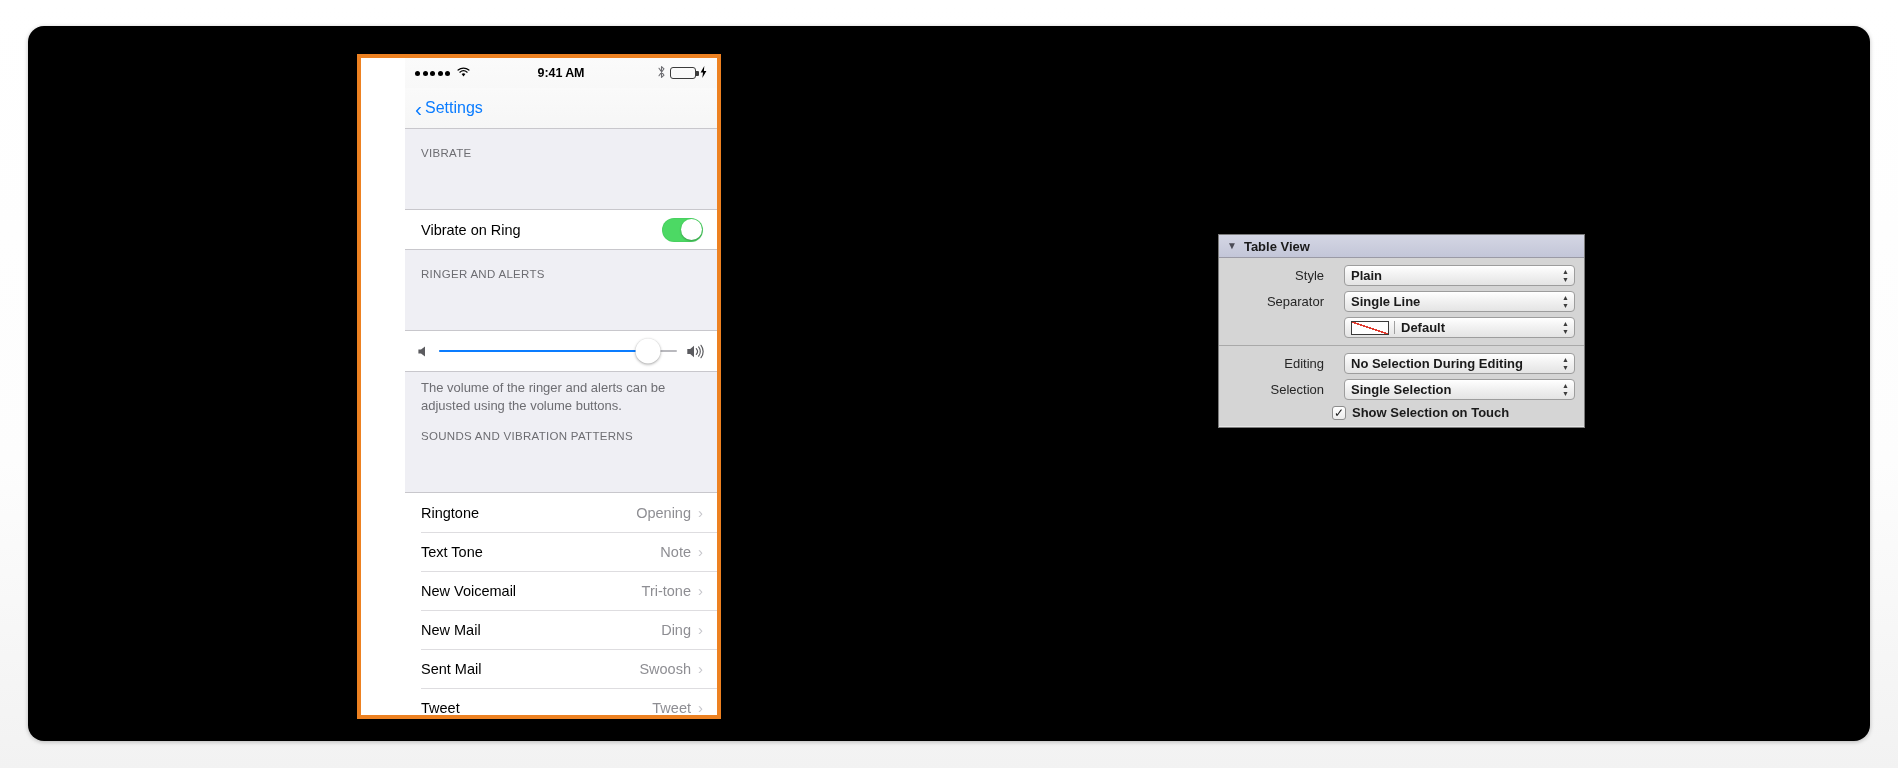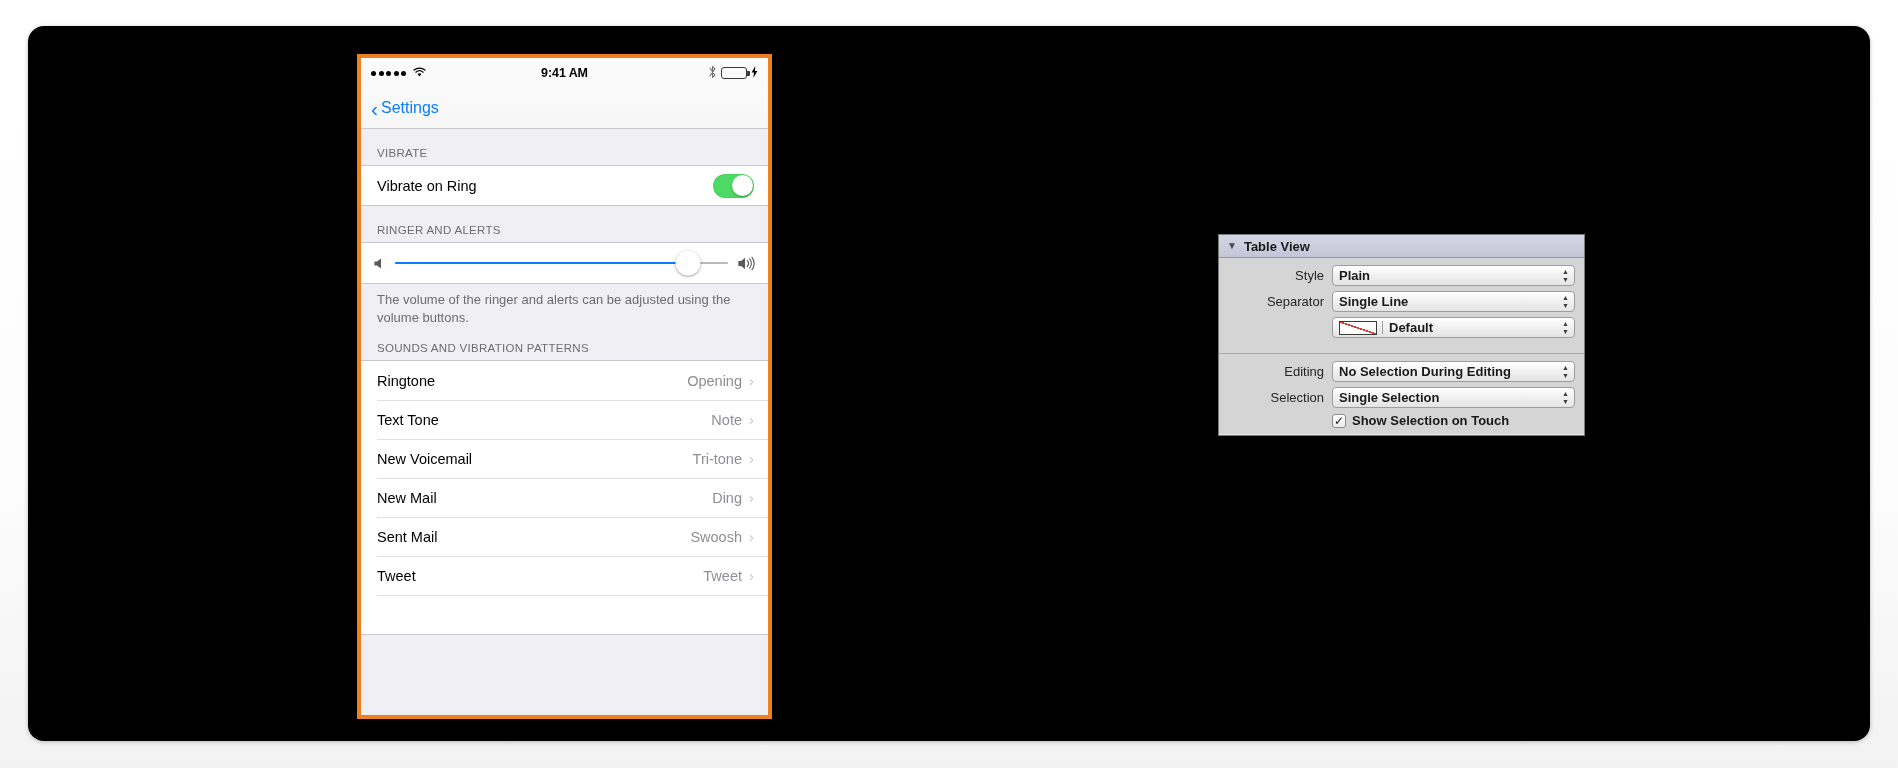--- a/index.html
+++ b/index.html
@@ -23,27 +23,28 @@
     background: #000000;
     border-radius: 16px;
     overflow: hidden;
     box-shadow: 0 1px 4px rgba(0,0,0,.25);
   }
 
   
   #phone {
     position: absolute;
     left: 329px; top: 28px;
-    width: 415px; height: 665px;
+    width: 364px; height: 665px;
     background: #ffffff;
     border: 4px solid #ED8121;
     box-sizing: border-box;
     overflow: hidden;
     display: flex;
     flex-direction: column;
+    padding-left: 44px;
   }
   .ph-inner { flex: 1 1 auto; display: flex; flex-direction: column; overflow: hidden; }
 
   
   .statusbar {
     height: 30px;
     background: linear-gradient(180deg,#fbfbfb 0%,#f8f8f8 100%);
     display: flex; align-items: center;
     padding: 0 10px;
     font-size: 12.5px;
@@ -91,21 +92,21 @@
   
   .ph-body {
     flex: 1 1 auto; overflow: hidden;
     background: #efeff4;
   }
   .grp-header {
     font-size: 11.5px; color: #6d6d72; letter-spacing: .3px;
     padding: 18px 16px 6px 16px; text-transform: uppercase;
   }
   .grp-header.tight { padding-top: 14px; }
-  .cells { background: #fef9c3; border-top: 1px solid #c8c7cc; border-bottom: 1px solid #c8c7cc; }
+  .cells { background: #fef9c3; border-top: 1px solid #c8c7cc; border-bottom: 1px solid #c8c7cc; margin-top: 44px; }
   .cell {
     height: 39px; display: flex; align-items: center;
     padding: 0 14px 0 16px; background:#fff;
     position: relative; cursor: pointer;
   }
   .cell + .cell::before {
     content:""; position:absolute; left:16px; right:0; top:0;
     height:1px; background:#c8c7cc; transform: scaleY(.6);
   }
   .cell-label { font-size: 14.5px; color: #000; }
@@ -164,22 +165,22 @@
     height: 22px; display:flex; align-items:center; gap:7px;
     padding: 0 8px;
     background: linear-gradient(180deg,#d4d6e4 0%,#c3c6d8 100%);
     border-bottom: 1px solid #9a9aa5;
     font-weight: bold; font-size: 13px;
     cursor: pointer;
   }
   .tri { color:#4b4b55; font-size: 10px; line-height:1; }
   .insp-section { padding: 7px 9px 7px 9px; }
   .insp-section + .insp-section { border-top: 1px solid #a9a9a9; box-shadow: 0 -1px 0 #e6e6e6 inset; }
-  .insp-row { display:flex; align-items:center; gap:8px; margin-bottom: 5px; }
-  .insp-row:last-child { margin-bottom: 8px; }
+  .insp-row { display:flex; align-items:center; gap:20px; margin-bottom: 5px; }
+  .insp-row:last-child { margin-bottom: 0; }
   .insp-label {
     width: 96px; text-align: right; flex: 0 0 auto;
     font-size: 13px; color: #262626;
   }
   .popup {
     flex: 1 1 auto; height: 21px; box-sizing: border-box;
     background: linear-gradient(180deg,#ffffff 0%,#f0f0f0 52%,#e4e4e4 100%);
     border: 1px solid #9d9d9d; border-radius: 4px;
     display:flex; align-items:center; padding: 0 6px;
     position: relative; cursor: pointer; font-weight: bold; font-size: 13px;

